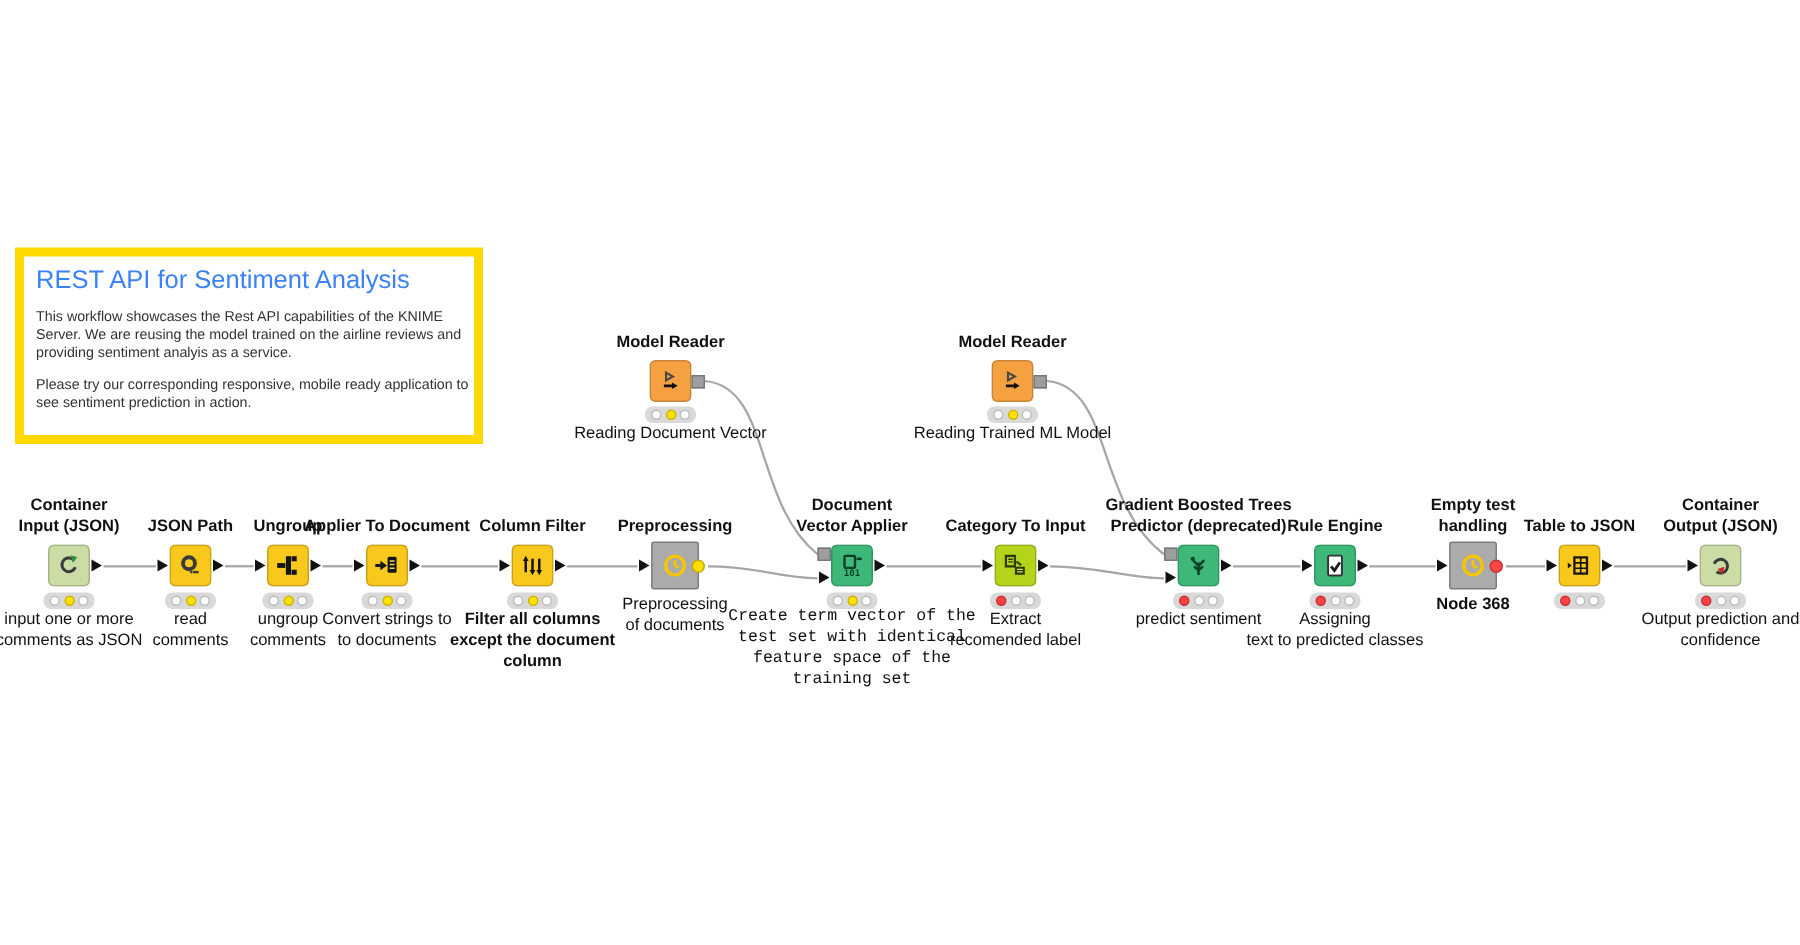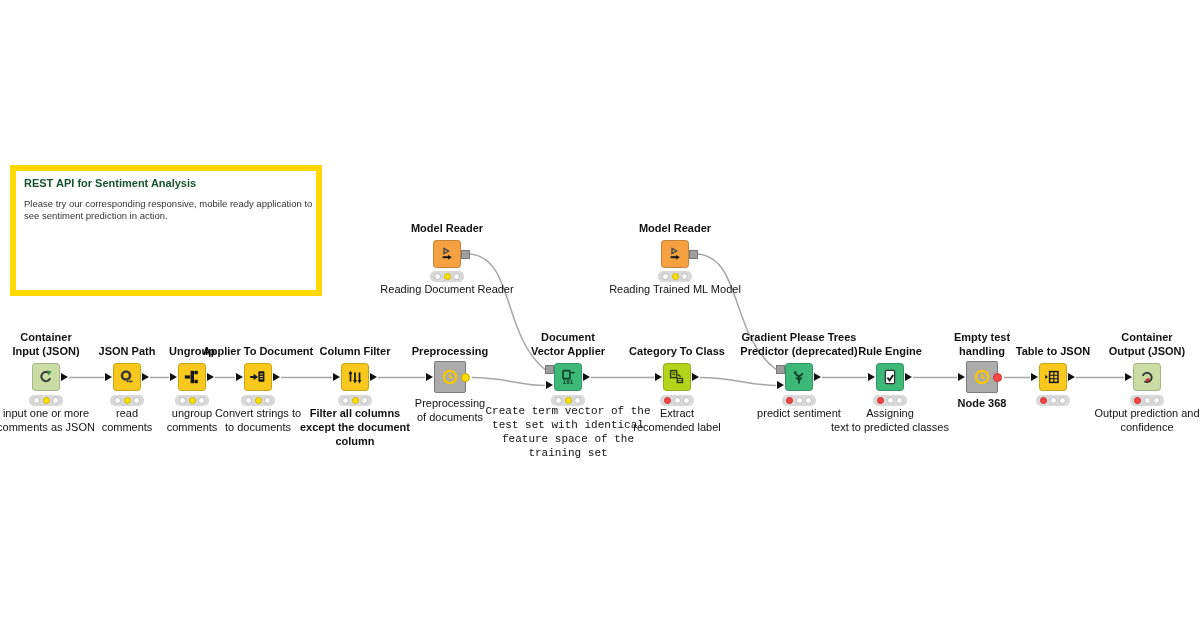--- a/index.html
+++ b/index.html
@@ -3,24 +3,24 @@
 <meta charset="utf-8">
 <style>
   html,body{margin:0;padding:0;}
   body{width:1200px;height:630px;background:#ffffff;position:relative;overflow:hidden;
        font-family:"Liberation Sans", sans-serif;}
   #canvas{position:absolute;left:0;top:0;width:1200px;height:630px;}
   #wire-layer{position:absolute;left:0;top:0;z-index:1;}
   
   .annotation{position:absolute;left:10px;top:165px;width:312px;height:131px;
     background:#fff;border:6px solid #FFD800;box-sizing:border-box;z-index:2;}
-  .annotation-title{font-size:11px;font-weight:bold;color:#14532d;margin:6px 0 0 8px;}
+  .annotation-title{font-size:17px;font-weight:normal;color:#3b82f6;margin:6px 0 0 8px;}
   .annotation-body{font-size:9.5px;color:#333;line-height:12px;margin:9px 0 0 8px;
     white-space:pre-line;}
-  .annotation-body + .annotation-body{font-weight:bold;}
+  .annotation-body + .annotation-body{}
   
   .node-group{position:absolute;width:170px;z-index:3;}
   .n-title{position:absolute;left:-20px;right:-20px;top:0;display:flex;align-items:flex-end;
     justify-content:center;text-align:center;font-weight:bold;font-size:11px;line-height:14px;
     color:#111;white-space:pre-line;}
   .n-square{position:absolute;left:50%;width:28px;height:28px;margin-left:-14px;
     border-radius:4px;border:1px solid rgba(0,0,0,0.18);box-sizing:border-box;
     display:flex;align-items:center;justify-content:center;}
   .n-square.meta{width:32px;height:32px;margin-left:-16px;border-radius:2px;
     border:1px solid #7d7d7d;}
@@ -63,20 +63,23 @@
       <path d="M700 377.5 C733 377.5, 751 385.5, 776 385.5" fill="none" stroke="#A6A6A6" stroke-width="1.5"></path>
       <path d="M698 254 C742 258, 730 334.5, 776 369.5" fill="none" stroke="#A6A6A6" stroke-width="1.5"></path>
       <path d="M822 377.5 L867 377.5" fill="none" stroke="#A6A6A6" stroke-width="1.5"></path>
       <path d="M913 377.5 L957 377.5" fill="none" stroke="#A6A6A6" stroke-width="1.5"></path>
       <path d="M1004 377.5 L1030 377.5" fill="none" stroke="#A6A6A6" stroke-width="1.5"></path>
       <path d="M1076 377.5 L1124 377.5" fill="none" stroke="#A6A6A6" stroke-width="1.5"></path>
     </svg>
 
   <div class="annotation">
     <div class="annotation-title">REST API for Sentiment Analysis</div>
+    <div class="annotation-body">This workflow showcases the Rest API capabilities of the KNIME
+Server. We are reusing the model trained on the airline reviews and
+providing sentiment analyis as a service.</div>
     <div class="annotation-body">Please try our corresponding responsive, mobile ready application to
 see sentiment prediction in action.</div>
   </div>
 
   <div id="nodes">
       <div class="node-group" style="left: -39px; top: 322px;">
         <div class="n-title" style="height: 36px;">Container
 Input (JSON)</div>
         <div class="n-square" style="top: 41px; background: rgb(203, 220, 164);">
           <span>
@@ -220,21 +223,21 @@
           <span class="light"></span>
           <span class="light on-yellow"></span>
           <span class="light"></span>
         </div>
         <div class="n-caption" style="top: 82px; font-family: Liberation Mono, monospace;">Create term vector of the
 test set with identical
 feature space of the
 training set</div>
       </div>
       <div class="node-group" style="left: 592px; top: 322px;">
-        <div class="n-title" style="height: 36px;">Category To Class</div>
+        <div class="n-title" style="height: 36px;">Category To Input</div>
         <div class="n-square" style="top: 41px; background: rgb(180, 212, 28);">
           <span>
             <svg width="18" height="18" viewBox="0 0 18 18" class="icon-svg">
               <rect x="2.6" y="2.6" width="6" height="7" fill="none" stroke="#2f3a00" stroke-width="1.5"></rect>
               <path d="M4.2 4.8h3M4.2 6.6h3" stroke="#2f3a00" stroke-width="0.9"></path>
               <path d="M9.6 6.4l3.2 2.4" stroke="#2f3a00" stroke-width="1.4"></path>
               <rect x="8.6" y="9.8" width="6.6" height="5.4" fill="#2f3a00"></rect>
               <path d="M10 11.6h3.8M10 13.2h3.8" stroke="#cfe25a" stroke-width="0.9"></path>
             </svg>
           </span>
@@ -243,21 +246,21 @@
         </div>
         <div class="n-lights" style="top: 73px;">
           <span class="light on-red"></span>
           <span class="light"></span>
           <span class="light"></span>
         </div>
         <div class="n-caption" style="top: 84px;">Extract
 recomended label</div>
       </div>
       <div class="node-group" style="left: 714px; top: 322px;">
-        <div class="n-title" style="height: 36px;">Gradient Please Trees
+        <div class="n-title" style="height: 36px;">Gradient Boosted Trees
 Predictor (deprecated)</div>
         <div class="n-square" style="top: 41px; background: rgb(62, 184, 120);">
           <span>
             <svg width="18" height="18" viewBox="0 0 18 18" class="icon-svg">
               <path d="M9 15.4V7M9 9.2L5.2 5.4M9 9.2l3.8-3.8M9 12.2L6 9.6M9 12.2l3-2.6" fill="none" stroke="#0d3f26" stroke-width="1.7"></path>
               <circle cx="5.2" cy="4.6" r="1.4" fill="#0d3f26"></circle>
             </svg>
           </span>
           <span class="port-in low"></span>
           <span class="port-out"></span>
@@ -354,21 +357,21 @@
               <path d="M10 10l3.8 2.2-3.8 2.2z" fill="#111"></path>
             </svg>
           </span>
           <span class="port-model out"></span>
         </div>
         <div class="n-lights" style="top: 56px;">
           <span class="light"></span>
           <span class="light on-yellow"></span>
           <span class="light"></span>
         </div>
-        <div class="n-caption" style="top: 67px;">Reading Document Reader</div>
+        <div class="n-caption" style="top: 67px;">Reading Document Vector</div>
       </div>
       <div class="node-group" style="left: 590px; top: 215px;">
         <div class="n-title" style="height: 20px;">Model Reader</div>
         <div class="n-square" style="top: 25px; background: rgb(245, 161, 66);">
           <span>
             <svg width="18" height="18" viewBox="0 0 18 18" class="icon-svg">
               <path d="M6 3.4l4.6 2.6L6 8.6z" fill="none" stroke="#4a4a4a" stroke-width="1.4"></path>
               <path d="M4.6 12.2h5.8" stroke="#111" stroke-width="1.9"></path>
               <path d="M10 10l3.8 2.2-3.8 2.2z" fill="#111"></path>
             </svg>

